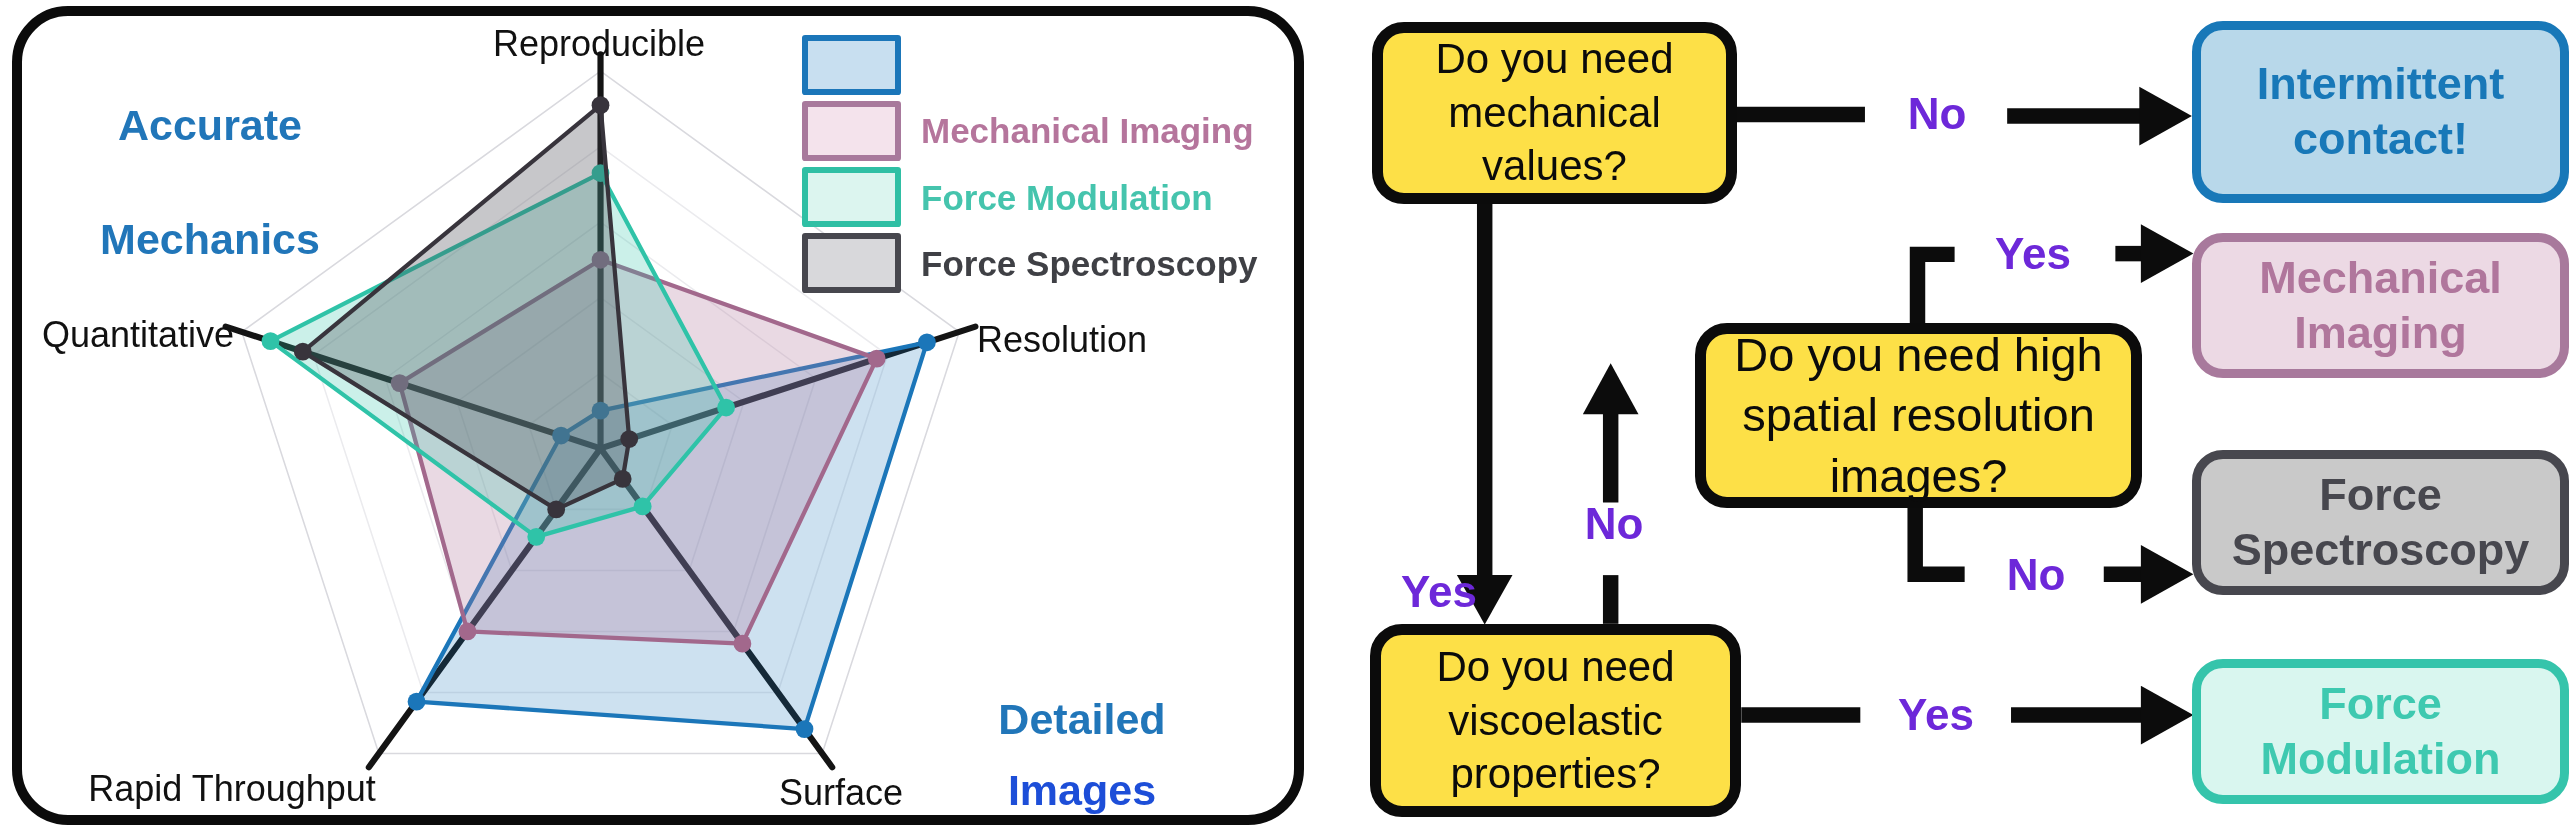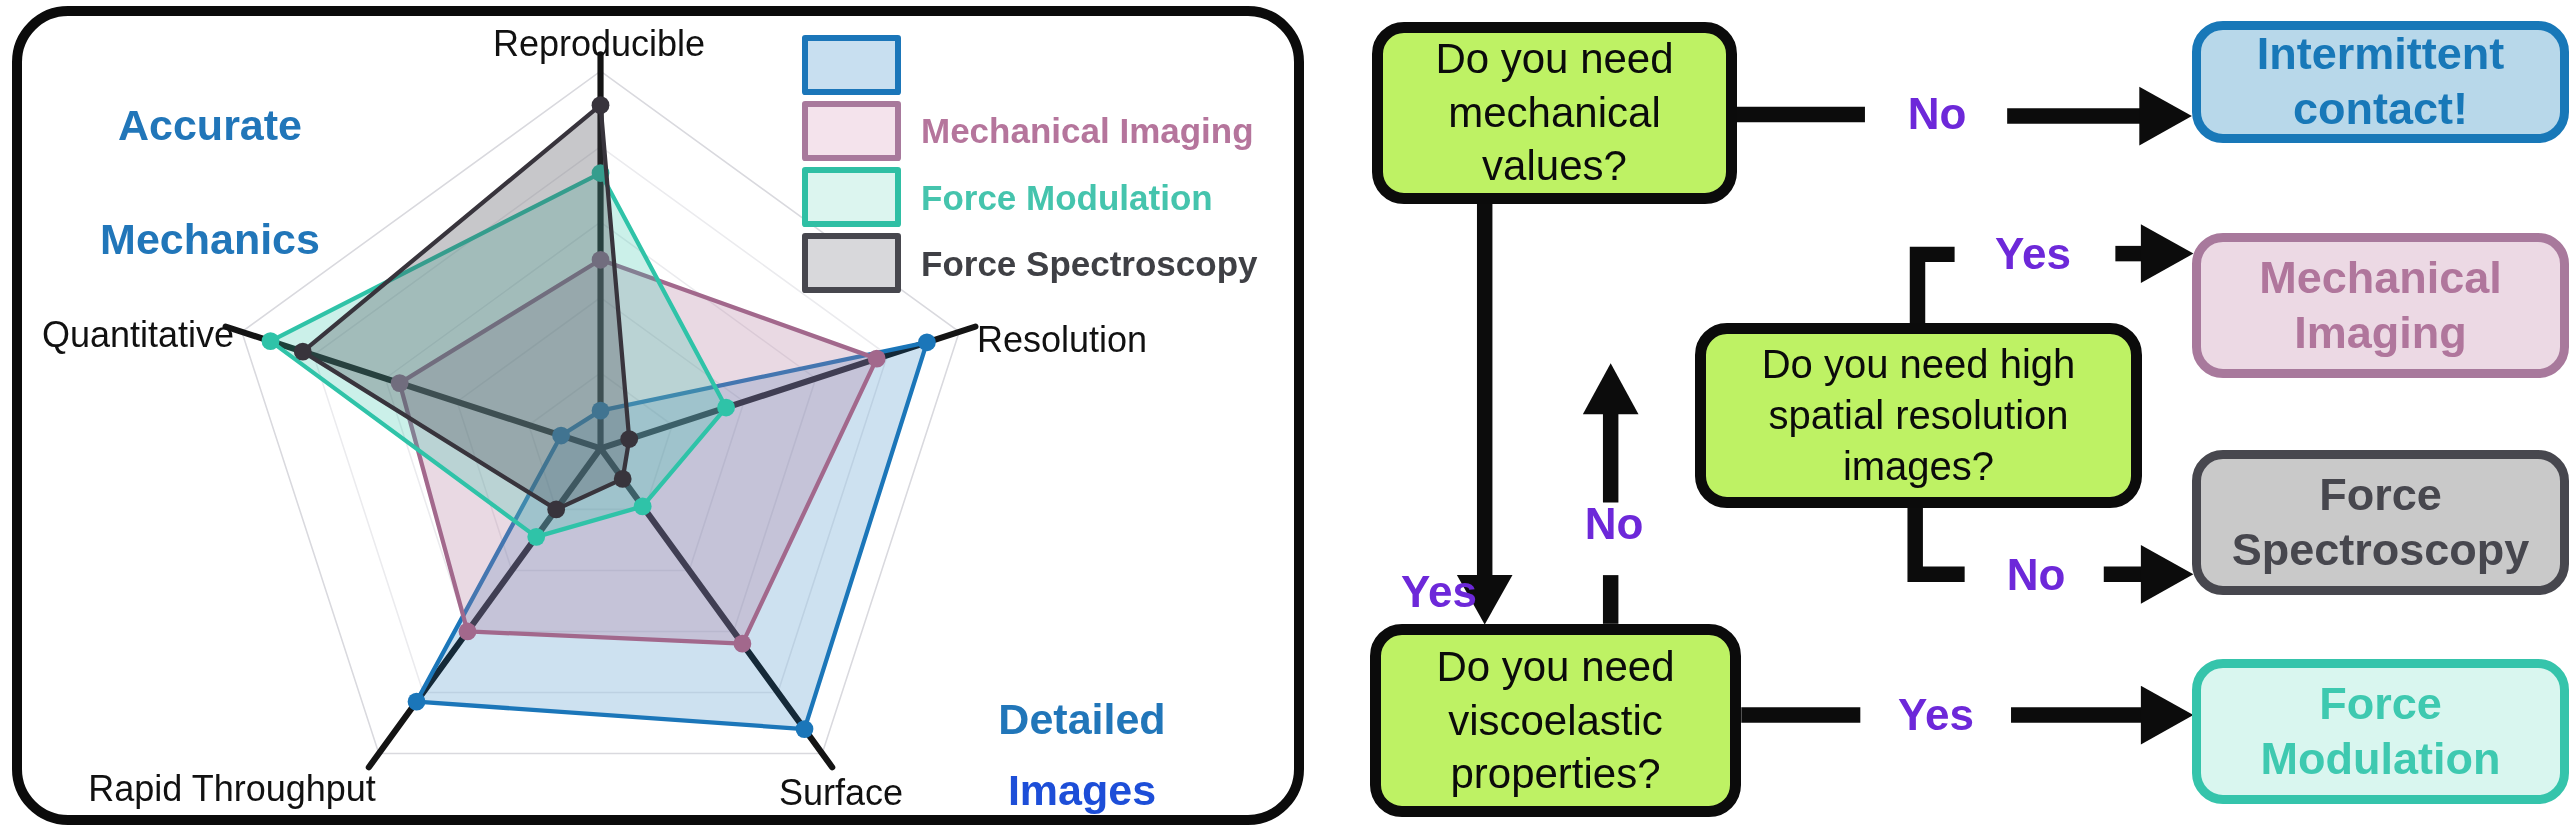--- a/index.html
+++ b/index.html
@@ -15,21 +15,21 @@
   .corner{font-size:43px;font-weight:bold;line-height:1;white-space:nowrap;}
   .axis-label{font-size:36px;font-weight:normal;color:#111;white-space:nowrap;line-height:1;}
 
   
   #legend{left:802px;top:36px;display:flex;flex-direction:column;gap:9.3px;position:absolute;z-index:2;}
   .legend-row{display:flex;align-items:center;gap:20px;height:57px;}
   .swatch{width:87px;height:48px;border:6.2px solid #000;border-radius:3.1px;box-sizing:content-box;}
   .legend-label{font-size:35px;font-weight:bold;white-space:nowrap;line-height:1;}
 
   
-  .qbox{position:absolute;z-index:2;background:#bef264;border:11.6px solid #0b0b0b;border-radius:32px;
+  .qbox{position:absolute;z-index:2;background:#fde047;border:11.6px solid #0b0b0b;border-radius:32px;
         box-sizing:border-box;display:flex;align-items:center;justify-content:center;text-align:center;
         font-size:42px;line-height:1.28;color:#0b0b0b;white-space:pre-line;}
   .rbox{position:absolute;z-index:2;border:9.3px solid #000;border-radius:31px;box-sizing:border-box;
         display:flex;align-items:center;justify-content:center;text-align:center;
         font-size:45px;font-weight:bold;line-height:1.22;white-space:pre-line;}
   .biglabel{font-size:44px;font-weight:bold;color:#6d28d9;line-height:1;white-space:nowrap;}
 </style>
 </head>
 <body>
 
@@ -123,35 +123,35 @@
     </div>
     <div class="legend-row">
       <div class="swatch" style="border-color: rgb(71, 71, 78); background: rgb(216, 216, 219);"></div>
       <span class="legend-label" style="color: rgb(63, 64, 69);">Force Spectroscopy</span>
     </div>
   </div>
 
   <div class="qbox" style="left:1372px;top:21.6px;width:365px;height:182px;">Do you need
 mechanical
 values?</div>
-  <div class="qbox" style="left:1695px;top:323px;width:447px;height:185px;font-size:40px;">Do you need high
+  <div class="qbox" style="left:1695px;top:323px;width:447px;height:185px;font-size:47px;">Do you need high
 spatial resolution
 images?</div>
   <div class="qbox" style="left:1370px;top:624px;width:371px;height:193px;">Do you need
 viscoelastic
 properties?</div>
 
   <div class="abs biglabel center-anchor" style="left:1937px;top:114px;">No</div>
   <div class="abs biglabel center-anchor" style="left:1439px;top:592px;">Yes</div>
   <div class="abs biglabel center-anchor" style="left:1614px;top:524px;">No</div>
   <div class="abs biglabel center-anchor" style="left:2033px;top:254px;">Yes</div>
   <div class="abs biglabel center-anchor" style="left:2036px;top:575px;">No</div>
   <div class="abs biglabel center-anchor" style="left:1936px;top:715px;">Yes</div>
 
-  <div class="rbox" style="left: 2192px; top: 21px; width: 377px; height: 122px; border-color: rgb(24, 120, 184); background: rgb(184, 216, 234); color: rgb(24, 120, 184);">Intermittent
+  <div class="rbox" style="left: 2192px; top: 21px; width: 377px; height: 182px; border-color: rgb(24, 120, 184); background: rgb(184, 216, 234); color: rgb(24, 120, 184);">Intermittent
 contact!</div>
   <div class="rbox" style="left: 2192px; top: 233px; width: 377px; height: 145px; border-color: rgb(168, 121, 156); background: rgb(236, 217, 228); color: rgb(176, 118, 156);">Mechanical
 Imaging</div>
   <div class="rbox" style="left: 2192px; top: 450px; width: 377px; height: 145px; border-color: rgb(71, 71, 78); background: rgb(201, 201, 201); color: rgb(71, 71, 78);">Force
 Spectroscopy</div>
   <div class="rbox" style="left: 2192px; top: 659px; width: 377px; height: 145px; border-color: rgb(53, 196, 171); background: rgb(217, 246, 239); color: rgb(62, 201, 176);">Force
 Modulation</div>
 
 </div>
 

